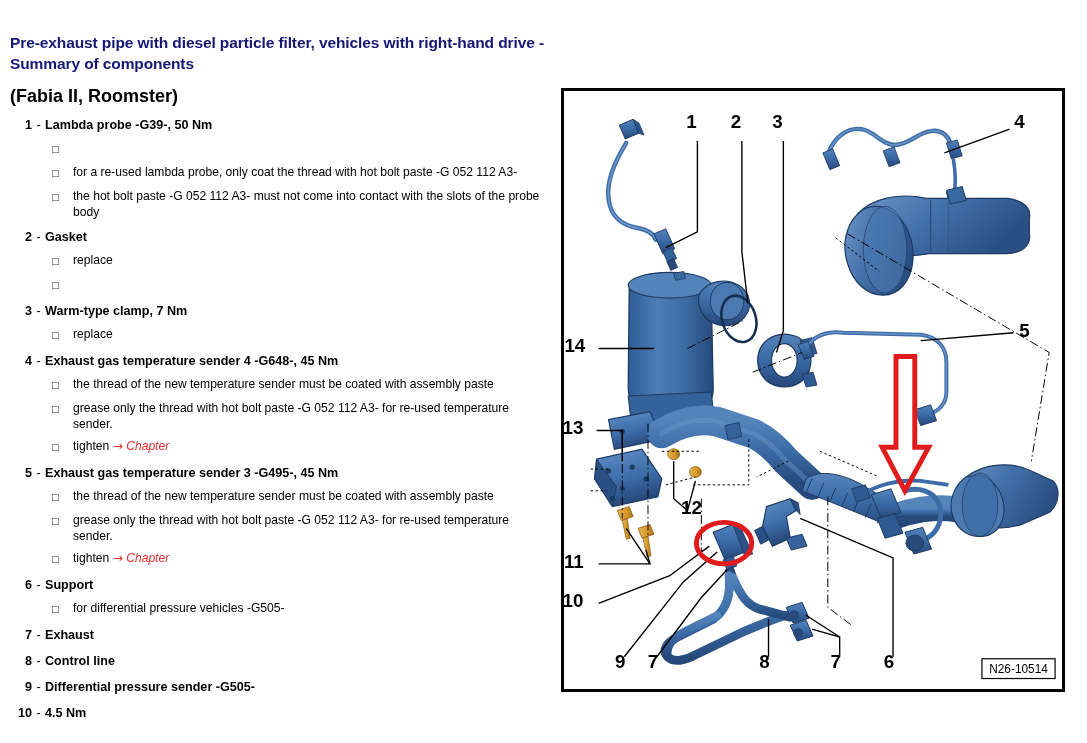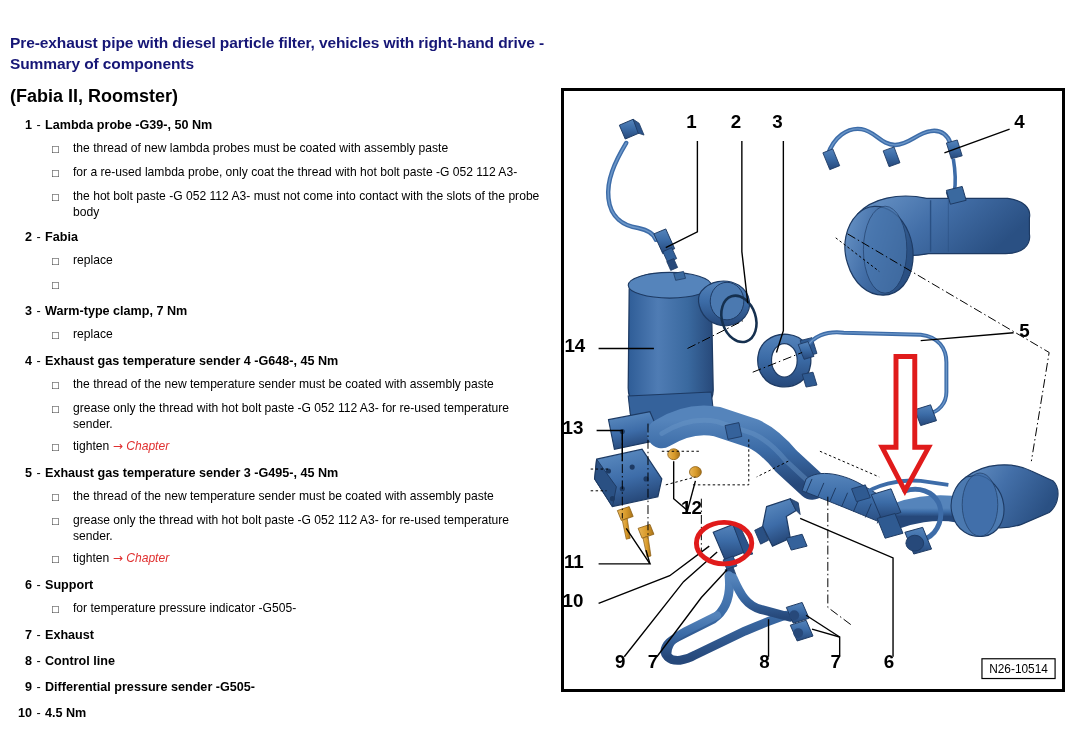--- a/index.html
+++ b/index.html
@@ -172,37 +172,36 @@
   <ol class="parts-list" id="parts-list">
       <li class="part-item">
         <div class="part-head">
           <span class="part-num">1</span>
           <span class="part-dash">-</span>
           <span class="part-label">Lambda probe -G39-, 50 Nm</span>
         </div>
         <ul class="sub-list">
           <li class="sub-item">
             <span class="sub-bullet">□</span>
-            <span class="sub-text">the thread of new lambda probes must be coated with assembly paste</span>
           </li>
           <li class="sub-item">
             <span class="sub-bullet">□</span>
             <span class="sub-text">for a re-used lambda probe, only coat the thread with hot bolt paste -G 052 112 A3-</span>
           </li>
           <li class="sub-item">
             <span class="sub-bullet">□</span>
             <span class="sub-text">the hot bolt paste -G 052 112 A3- must not come into contact with the slots of the probe body</span>
           </li>
         </ul>
       </li>
       <li class="part-item">
         <div class="part-head">
           <span class="part-num">2</span>
           <span class="part-dash">-</span>
-          <span class="part-label">Fabia</span>
+          <span class="part-label">Gasket</span>
         </div>
         <ul class="sub-list">
           <li class="sub-item">
             <span class="sub-bullet">□</span>
             <span class="sub-text">replace</span>
           </li>
           <li class="sub-item">
             <span class="sub-bullet">□</span>
           </li>
         </ul>
@@ -264,21 +263,21 @@
       </li>
       <li class="part-item">
         <div class="part-head">
           <span class="part-num">6</span>
           <span class="part-dash">-</span>
           <span class="part-label">Support</span>
         </div>
         <ul class="sub-list">
           <li class="sub-item">
             <span class="sub-bullet">□</span>
-            <span class="sub-text">for temperature pressure indicator -G505-</span>
+            <span class="sub-text">for differential pressure vehicles -G505-</span>
           </li>
         </ul>
       </li>
       <li class="part-item">
         <div class="part-head">
           <span class="part-num">7</span>
           <span class="part-dash">-</span>
           <span class="part-label">Exhaust</span>
         </div>
       </li>

